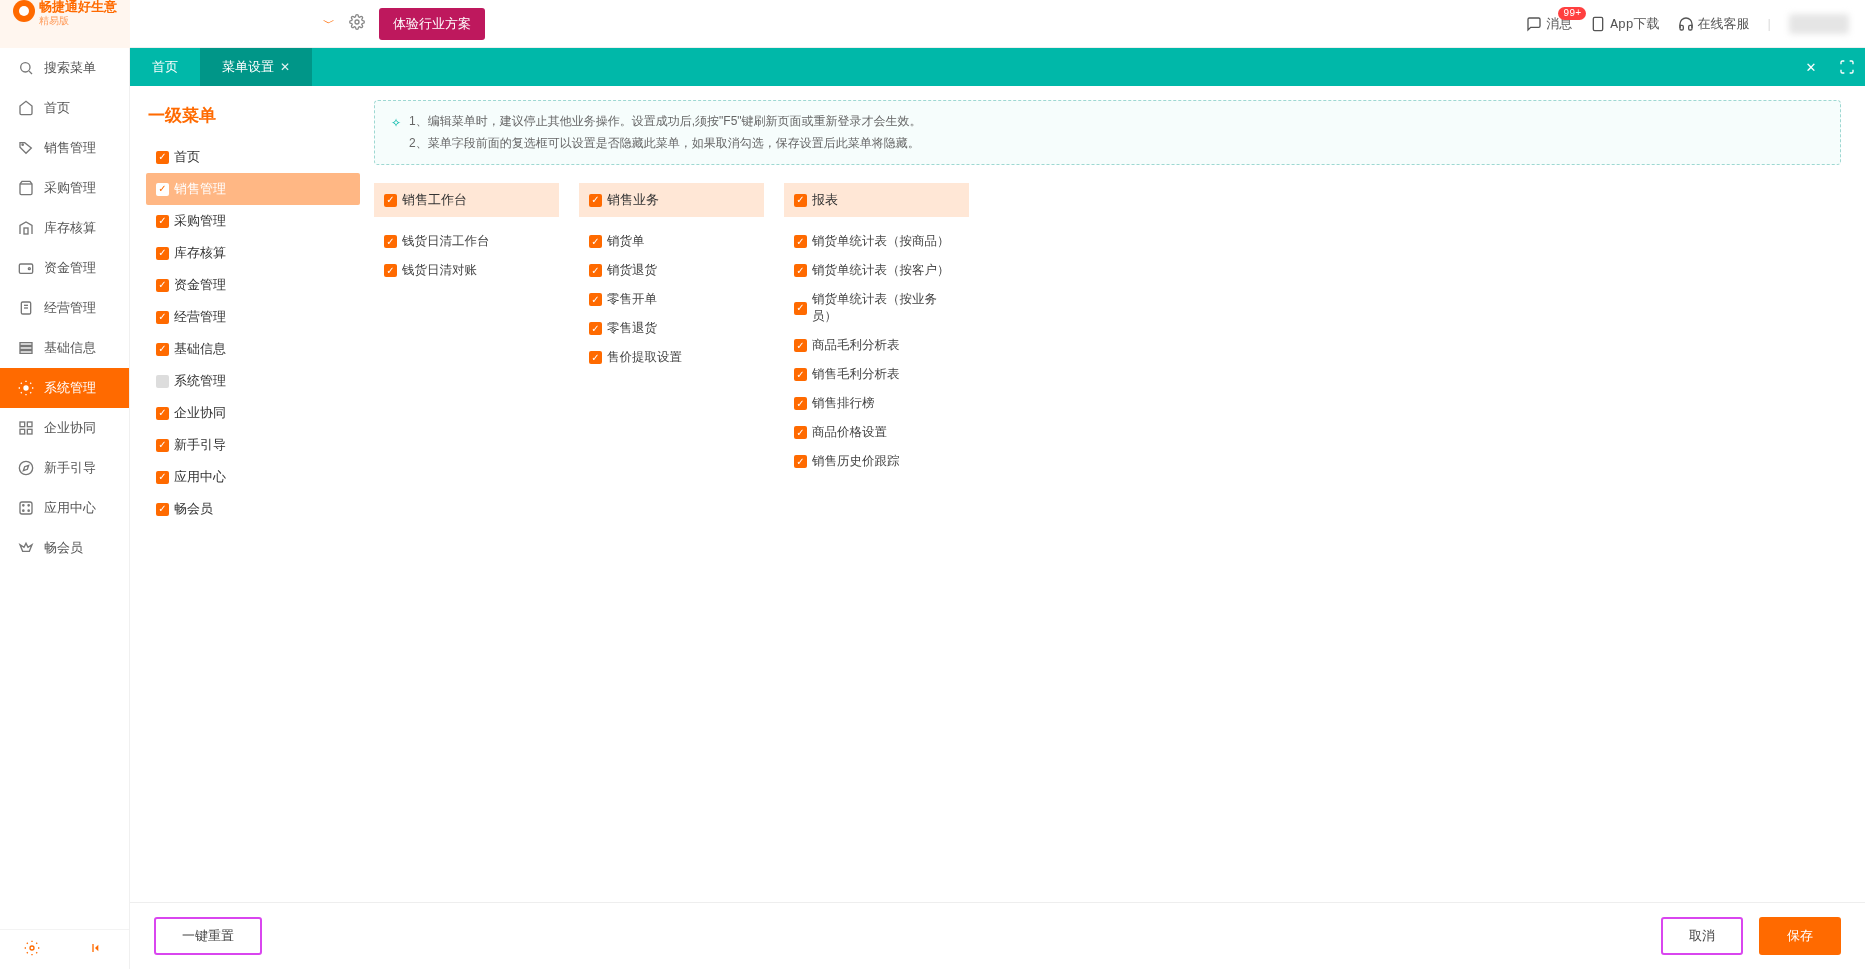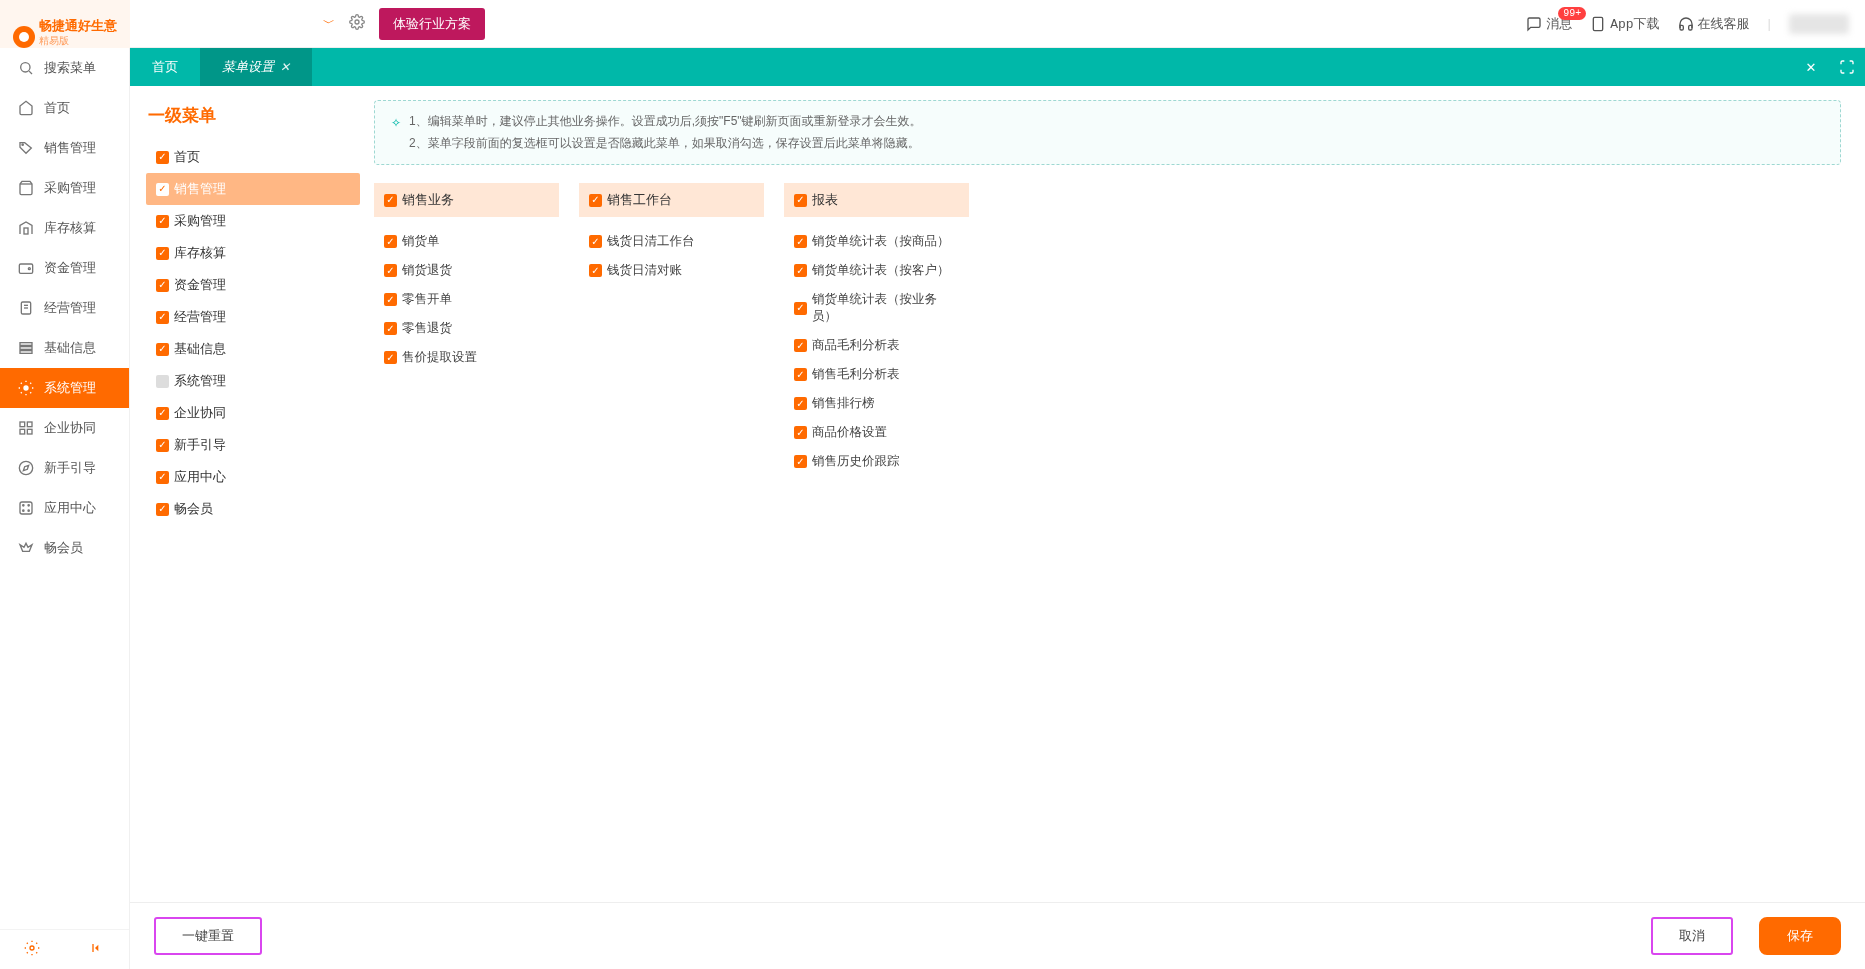--- a/index.html
+++ b/index.html
@@ -1,21 +1,21 @@
 <!DOCTYPE html>
 <html><head>
 <meta charset="utf-8">
 <style>
 * { margin: 0; padding: 0; box-sizing: border-box; }
 body { font-family: "Microsoft YaHei", -apple-system, sans-serif; font-size: 13px; color: #333; background: #fff; overflow: hidden; }
 .app { display: flex; flex-direction: column; height: 100vh; width: 100vw; }
 
 
 .top-header { height: 48px; display: flex; align-items: center; padding: 0 16px 0 0; border-bottom: 1px solid #eee; }
-.logo-area { width: 130px; height: 48px; display: flex; align-items: flex-end; justify-content: center; background: #fff6ef; }
+.logo-area { width: 130px; height: 48px; display: flex; align-items: flex-start; justify-content: center; background: #fff6ef; }
 .logo-area .logo-icon { width: 22px; height: 22px; background: #ff6a00; border-radius: 50%; position: relative; margin-right: 4px; }
 .logo-area .logo-icon::after { content: ""; position: absolute; width: 10px; height: 10px; background: #fff; border-radius: 50%; top: 6px; left: 6px; }
 .logo-text { color: #ff6a00; font-size: 13px; font-weight: 600; line-height: 1.1; }
 .logo-sub { font-size: 10px; color: #ff9b5a; }
 .company-select { margin-left: 14px; display: flex; align-items: center; color: #999; font-size: 13px; cursor: pointer; filter: blur(4px); }
 .chevron { margin-left: 140px; color: #ff6a00; font-size: 12px; }
 .gear-btn { margin-left: 14px; color: #888; cursor: pointer; }
 .primary-btn { margin-left: 14px; background: #be185d; color: #fff; border: none; padding: 7px 14px; border-radius: 3px; font-size: 13px; cursor: pointer; }
 .header-spacer { flex: 1; }
 .header-right { display: flex; align-items: center; gap: 18px; }
@@ -32,21 +32,21 @@
 .side-item { display: flex; align-items: center; gap: 10px; padding: 11px 18px; color: #555; cursor: pointer; font-size: 13px; }
 .side-item.active { background: #ff6a00; color: #fff; }
 .side-item .si-icon { width: 16px; height: 16px; display: inline-flex; align-items: center; justify-content: center; }
 .side-item.active .si-icon svg { stroke: #fff; fill: #fff; }
 .side-footer { height: 40px; display: flex; align-items: center; justify-content: space-around; border-top: 1px solid #f3f3f3; color: #ff6a00; }
 
 
 .main { flex: 1; display: flex; flex-direction: column; min-width: 0; }
 .tabs-bar { height: 38px; background: #00b8a9; display: flex; align-items: stretch; }
 .tab { display: flex; align-items: center; padding: 0 22px; color: #fff; font-size: 13px; cursor: pointer; }
-.tab.active { background: #009688; font-style: italic; }
+.tab.active { background: #009688; }
 .tab .close-x { margin-left: 6px; font-size: 12px; opacity: .9; }
 .tabs-bar .tb-spacer { flex: 1; }
 .tb-icon { width: 36px; display: flex; align-items: center; justify-content: center; color: #fff; cursor: pointer; }
 
 .content { flex: 1; display: flex; min-height: 0; }
 
 
 .lvl1-panel { width: 230px; padding: 18px 0 18px 16px; }
 .lvl1-title { color: #ff6a00; font-size: 17px; font-weight: 600; margin-bottom: 14px; padding-left: 2px; }
 .lvl1-item { display: flex; align-items: center; padding: 7px 10px; cursor: pointer; font-size: 13px; color: #333; border-radius: 2px; margin-right: 0; }
@@ -67,21 +67,21 @@
 .group-header { background: #ffe7d6; padding: 8px 10px; font-size: 13px; color: #333; display: flex; align-items: center; font-weight: 500; }
 .group-body { padding: 10px 10px 8px 10px; }
 .g-item { display: flex; align-items: center; padding: 6px 0; font-size: 12.5px; color: #444; }
 .cb2 { width: 13px; height: 13px; border-radius: 2px; background: #ff6a00; margin-right: 5px; display: inline-flex; align-items: center; justify-content: center; flex-shrink: 0; }
 .cb2::after { content: "✓"; color: #fff; font-size: 10px; line-height: 1; }
 
 .footer-bar { display: flex; align-items: center; padding: 14px 24px; border-top: 1px solid #eee; background: #fff; }
 .btn { padding: 8px 26px; border-radius: 3px; font-size: 13px; cursor: pointer; border: 2px solid #d946ef; background: #fff; color: #444; }
 .btn.primary { background: #ff6a00; border-color: #ff6a00; color: #fff; }
 .footer-bar .spacer { flex: 1; }
-.footer-bar .btn + .btn { margin-left: 26px; border-radius: 8px; }
+.footer-bar .btn + .btn { margin-left: 16px; }
 
 svg { width: 16px; height: 16px; }
 </style>
 </head>
 <body>
 
 <div class="app">
 
   <div class="top-header">
     <div class="logo-area">
@@ -349,58 +349,58 @@
             <span class="tip-icon">✧</span>
             <div>
               <div>1、编辑菜单时，建议停止其他业务操作。设置成功后,须按"F5"键刷新页面或重新登录才会生效。</div>
               <div>2、菜单字段前面的复选框可以设置是否隐藏此菜单，如果取消勾选，保存设置后此菜单将隐藏。</div>
             </div>
           </div>
           <div class="groups" id="groups-host">
               <div class="group">
                 <div class="group-header">
                   <span class="cb2"></span>
-                  <span>销售业务</span>
+                  <span>销售工作台</span>
                 </div>
                 <div class="group-body">
                   <div class="g-item">
                     <span class="cb2"></span>
-                    <span>销货单</span>
-                  </div>
-                  <div class="g-item">
-                    <span class="cb2"></span>
-                    <span>销货退货</span>
-                  </div>
-                  <div class="g-item">
-                    <span class="cb2"></span>
-                    <span>零售开单</span>
-                  </div>
-                  <div class="g-item">
-                    <span class="cb2"></span>
-                    <span>零售退货</span>
-                  </div>
-                  <div class="g-item">
-                    <span class="cb2"></span>
-                    <span>售价提取设置</span>
+                    <span>钱货日清工作台</span>
+                  </div>
+                  <div class="g-item">
+                    <span class="cb2"></span>
+                    <span>钱货日清对账</span>
                   </div>
                 </div>
               </div>
               <div class="group">
                 <div class="group-header">
                   <span class="cb2"></span>
-                  <span>销售工作台</span>
+                  <span>销售业务</span>
                 </div>
                 <div class="group-body">
                   <div class="g-item">
                     <span class="cb2"></span>
-                    <span>钱货日清工作台</span>
-                  </div>
-                  <div class="g-item">
-                    <span class="cb2"></span>
-                    <span>钱货日清对账</span>
+                    <span>销货单</span>
+                  </div>
+                  <div class="g-item">
+                    <span class="cb2"></span>
+                    <span>销货退货</span>
+                  </div>
+                  <div class="g-item">
+                    <span class="cb2"></span>
+                    <span>零售开单</span>
+                  </div>
+                  <div class="g-item">
+                    <span class="cb2"></span>
+                    <span>零售退货</span>
+                  </div>
+                  <div class="g-item">
+                    <span class="cb2"></span>
+                    <span>售价提取设置</span>
                   </div>
                 </div>
               </div>
               <div class="group">
                 <div class="group-header">
                   <span class="cb2"></span>
                   <span>报表</span>
                 </div>
                 <div class="group-body">
                   <div class="g-item">

